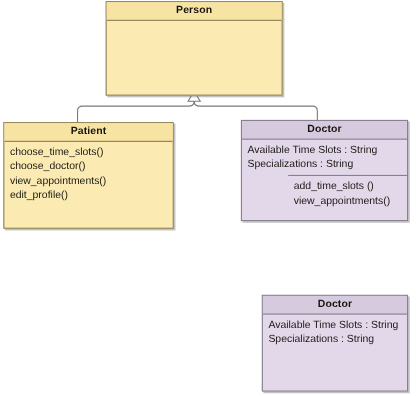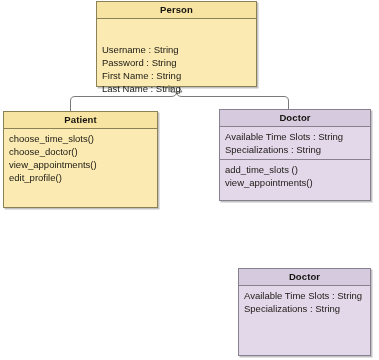--- a/index.html
+++ b/index.html
@@ -74,20 +74,21 @@
   .theme-purple {
     border-color: #87808e;
     background: #e3d7ea;
   }
   .theme-purple .cls-header {
     background: #d6cade;
     border-bottom-color: #87808e;
   }
   .theme-purple .cls-compartment + .cls-compartment {
     border-top-color: #87808e;
+    margin-left: 42px;
   }
 
   
   #connector {
     position: absolute;
     left: 0;
     top: 0;
     width: 379px;
     height: 360px;
     pointer-events: none;
@@ -116,26 +117,20 @@
     <path class="gen-line" d="M 70.5 111 L 70.5 101 Q 70.5 96.5 75 96.5 L 171 96.5 Q 176.5 96.5 176.5 92 L 176.5 91"></path>
 
     <path class="gen-line" d="M 288.5 109 L 288.5 101 Q 288.5 96.5 284 96.5 L 182 96.5 Q 176.5 96.5 176.5 92 L 176.5 91"></path>
 
     <path class="gen-arrow" d="M 176.5 83 L 182 92 L 171 92 Z"></path>
   </svg>
 
   <div class="uml-class theme-yellow" style="left:96px; top:1px; width:161px; height:86px;">
     <div class="cls-header">Person</div>
     <div class="cls-compartment cls-spacer" style="height:24px;"></div>
-    <div class="cls-compartment" style="border-top:none; padding-top:0;">
-      <div class="cls-line">Username : String</div>
-      <div class="cls-line">Password : String</div>
-      <div class="cls-line">First Name : String</div>
-      <div class="cls-line">Last Name : String</div>
-    </div>
   </div>
 
   <div class="uml-class theme-yellow" style="left:3px; top:111px; width:155px; height:97px;">
     <div class="cls-header">Patient</div>
     <div class="cls-compartment">
       <div class="cls-line">choose_time_slots()</div>
       <div class="cls-line">choose_doctor()</div>
       <div class="cls-line">view_appointments()</div>
       <div class="cls-line">edit_profile()</div>
     </div>

